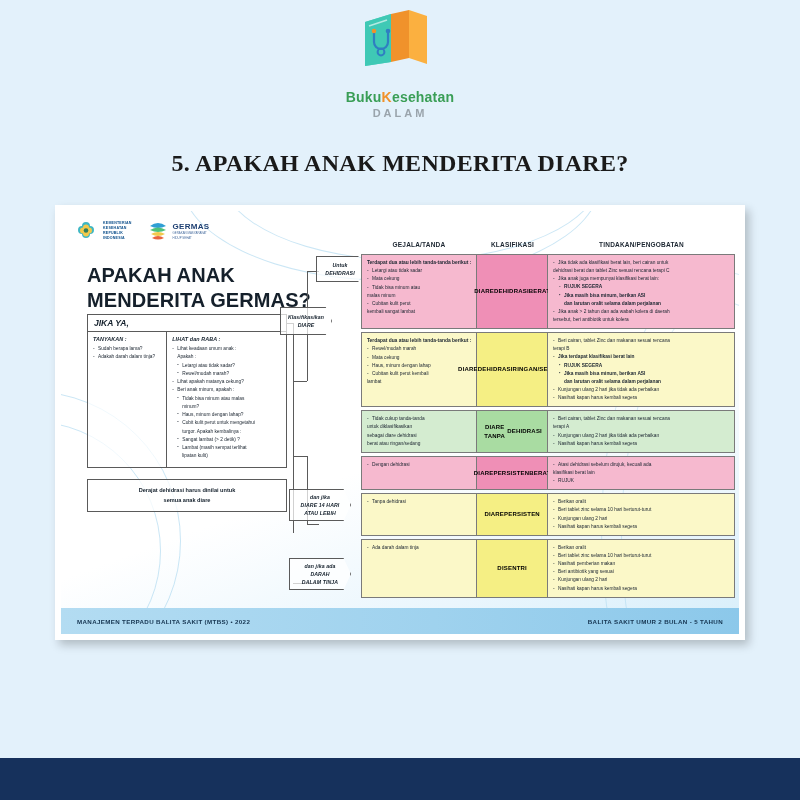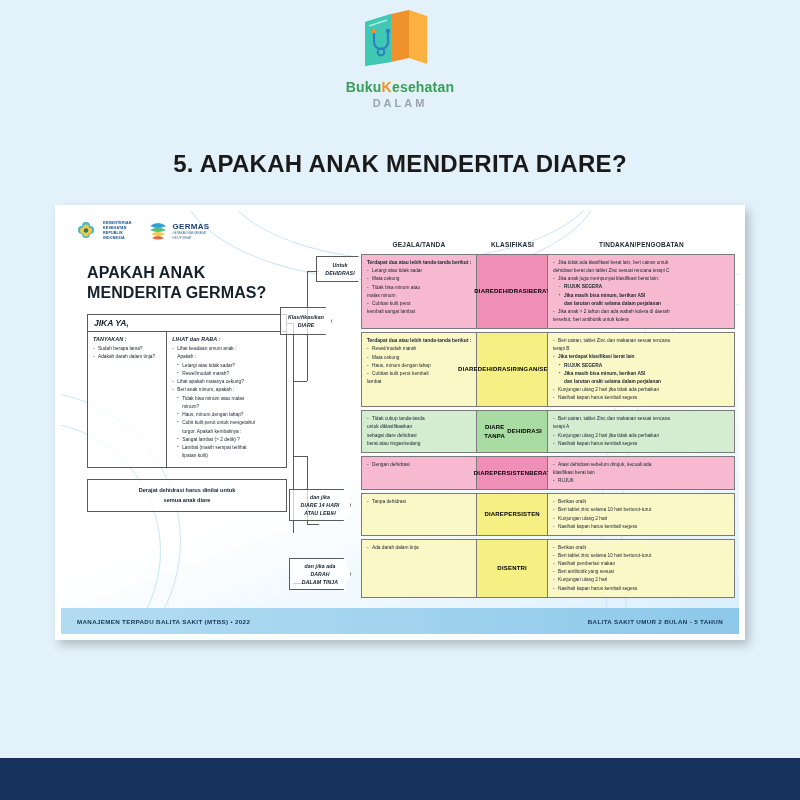--- a/index.html
+++ b/index.html
@@ -14,38 +14,38 @@
     width: 800px; height: 800px;
     background: #e3f1fb;
   }
   
   .brand {
     position: absolute; left: 0; right: 0; top: 8px;
     display: flex; flex-direction: column; align-items: center;
   }
   .brand-mark { width: 86px; height: 62px; }
   .brand-word {
-    margin-top: 10px;
+    margin-top: 20px;
     font-size: 14px; font-weight: bold; letter-spacing: .2px;
     line-height: 1;
   }
   .bw-buku { color: #3a9e56; }
   .bw-k { color: #f0922b; }
   .bw-esehatan { color: #3a9e56; }
   .brand-sub {
     margin-top: 3px; font-size: 11px; letter-spacing: 3px;
     color: #9aa4ac; font-weight: bold;
   }
   
   .page-title {
     position: absolute; top: 150px; left: 0; right: 0;
     text-align: center;
     font-size: 24px; font-weight: bold;
     letter-spacing: .3px; color: #1a1a1a;
-    font-family: Liberation Sans, sans-serif;
+    font-family: Liberation Serif, serif;
   }
   
   .poster {
     position: absolute; left: 55px; top: 205px;
     width: 690px; height: 435px;
     background: #ffffff;
     padding: 6px;
     box-shadow: 4px 5px 9px rgba(0,0,0,.22);
   }
   .poster-inner {
@@ -69,21 +69,21 @@
     color: #0d4f8b; white-space: pre-line; letter-spacing: .2px;
   }
   .germas { display: flex; align-items: center; gap: 3px; justify-content: center; }
   .germas-txt { display: flex; flex-direction: column; }
   .germas-name { font-size: 8px; font-weight: bold; color: #1d3f72; letter-spacing: .3px; }
   .germas-sub { font-size: 2.9px; color: #4a6fa0; line-height: 1.4; white-space: pre-line; }
 
   
   .poster-h {
     position: absolute; left: 26px; top: 52px;
-    font-size: 16px; font-weight: bold; color: #15202b;
+    font-size: 20px; font-weight: bold; color: #15202b;
     line-height: 1.25; letter-spacing: .1px;
   }
   
   .assess {
     position: absolute; left: 26px; top: 103px;
     width: 200px; border: 1px solid #5a5a5a; background: rgba(255,255,255,.72);
   }
   .assess-title {
     border-bottom: 1px solid #5a5a5a; padding: 3px 6px;
     font-style: italic; font-weight: bold; font-size: 8.5px; color: #14202c;

